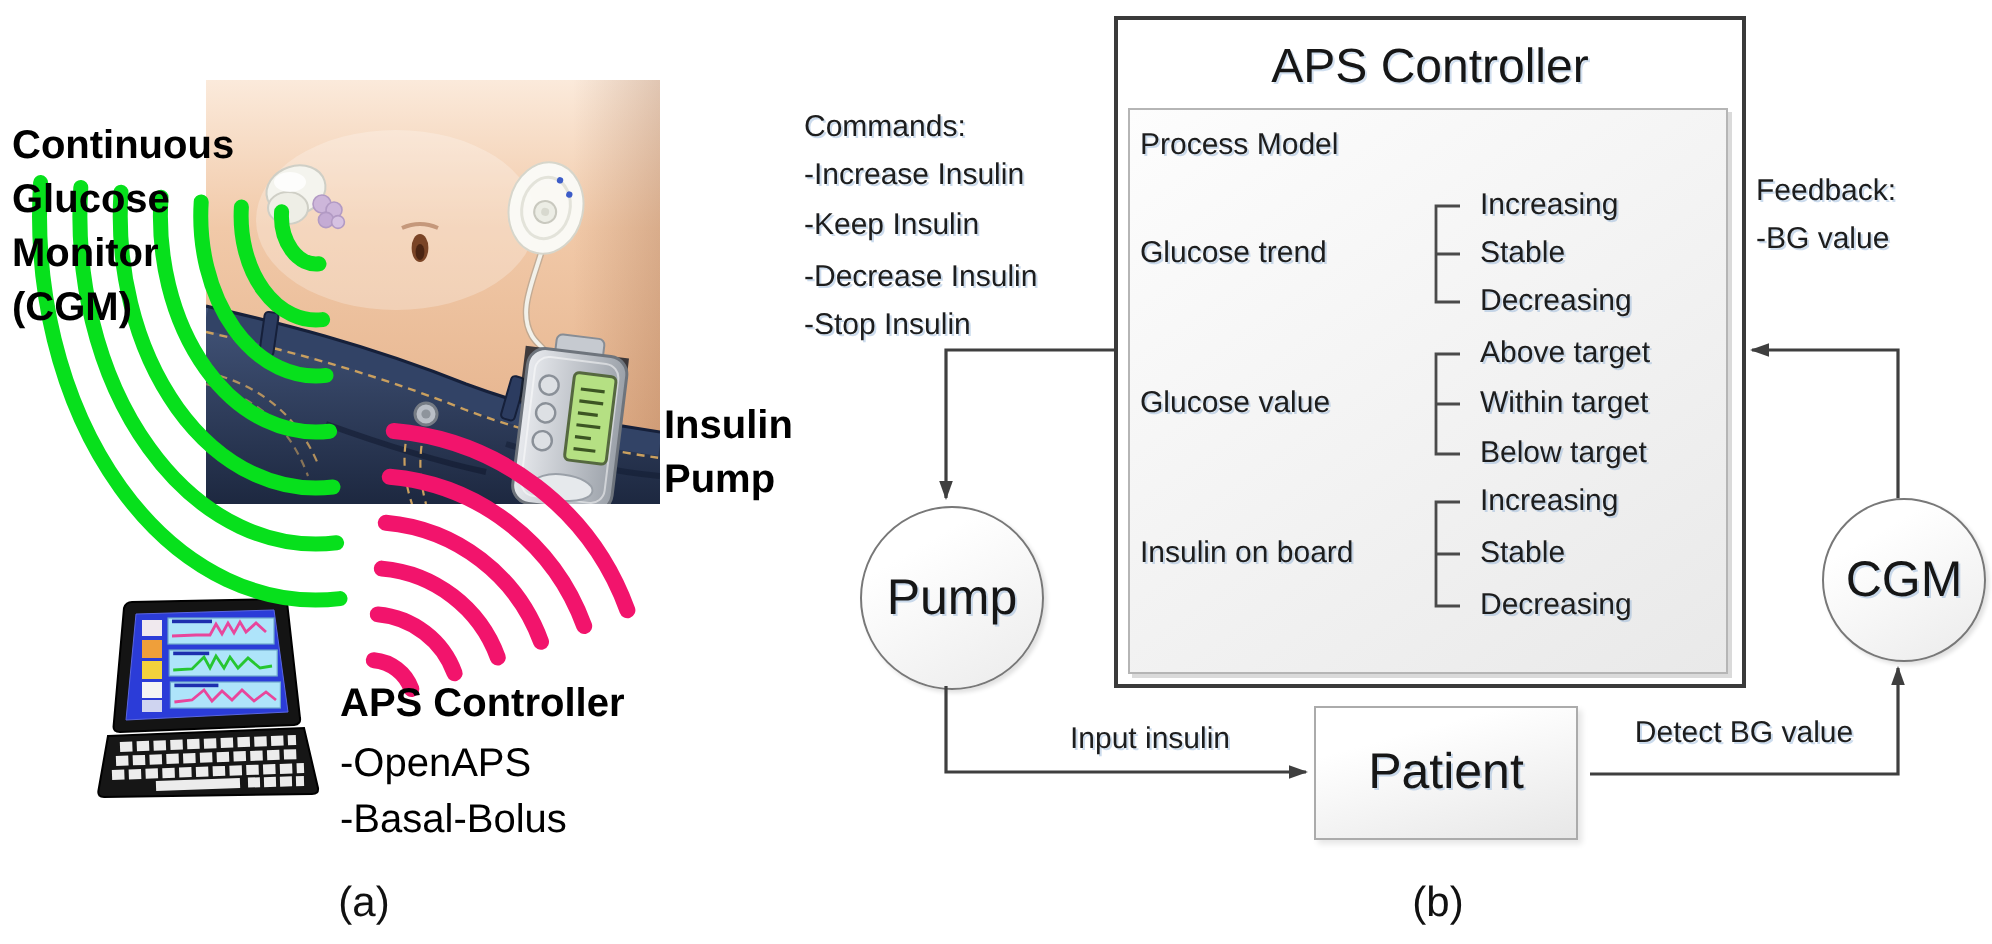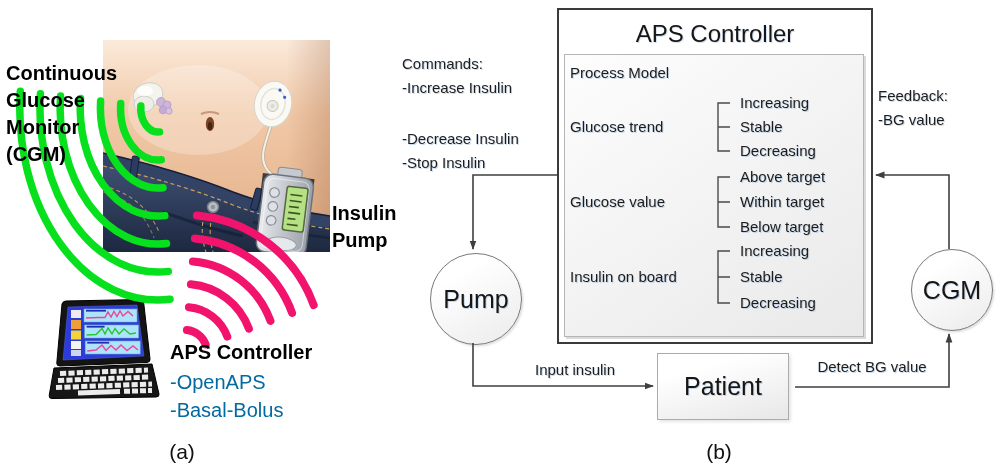--- a/index.html
+++ b/index.html
@@ -2,21 +2,21 @@
 <html><head>
 <meta charset="utf-8">
 <style>
   html,body{margin:0;padding:0;background:#fff;}
   .stage{position:relative;width:996px;height:472px;background:#fff;overflow:hidden;
          font-family:"Liberation Sans",sans-serif;}
   .t{position:absolute;white-space:nowrap;color:#1d1d1d;}
   .small{font-size:15px;line-height:22px;height:22px;
          text-shadow:1px 1px 0 rgba(140,175,215,.45);}
   .bolda{font-size:20px;font-weight:bold;color:#000000;line-height:27px;}
-  .rega{font-size:20px;color:#0369a1;line-height:28px;}
+  .rega{font-size:20px;color:#000000;line-height:28px;}
   .cap{font-size:21px;color:#111;text-align:center;width:60px;}
   .title-b{position:absolute;left:0;top:10px;width:100%;text-align:center;
            font-size:24px;color:#161616;text-shadow:1px 1px 0 rgba(140,175,215,.4);}
   .aps-box{position:absolute;left:557px;top:8px;width:316px;height:336px;
            border:2px solid #3a3a3a;background:#fff;box-sizing:border-box;z-index:2;}
   .inner-box{position:absolute;left:5px;top:44px;width:300px;height:283px;
              border:1px solid #b5b5b5;box-sizing:border-box;
              background:linear-gradient(145deg,#fdfdfd 0%,#e9e9e9 100%);
              box-shadow:2px 2px 0 rgba(150,150,150,.35);}
   .patient-box{position:absolute;left:657px;top:353px;width:132px;height:67px;
@@ -178,20 +178,21 @@
   <div class="t small" style="left:740px;top:140px;z-index:4;">Decreasing</div>
   <div class="t small" style="left:740px;top:166px;z-index:4;text-align:right;">Above target</div>
   <div class="t small" style="left:740px;top:191px;z-index:4;">Within target</div>
   <div class="t small" style="left:740px;top:216px;z-index:4;">Below target</div>
   <div class="t small" style="left:740px;top:240px;z-index:4;">Increasing</div>
   <div class="t small" style="left:740px;top:266px;z-index:4;">Stable</div>
   <div class="t small" style="left:740px;top:292px;z-index:4;">Decreasing</div>
 
   <div class="t small" style="left:402px;top:53px;z-index:4;">Commands:</div>
   <div class="t small" style="left:402px;top:77px;z-index:4;">-Increase Insulin</div>
+  <div class="t small" style="left:402px;top:102px;z-index:4;">-Keep Insulin</div>
   <div class="t small" style="left:402px;top:128px;z-index:4;">-Decrease Insulin</div>
   <div class="t small" style="left:402px;top:152px;z-index:4;">-Stop Insulin</div>
 
   <div class="t small" style="left:878px;top:85px;z-index:4;">Feedback:</div>
   <div class="t small" style="left:878px;top:109px;z-index:4;">-BG value</div>
 
   <div class="circle" style="left:430px;top:253px;width:90px;height:90px;">
     <span class="node-label">Pump</span>
   </div>
   <div class="circle" style="left:911px;top:249px;width:80px;height:80px;text-align:center;">

